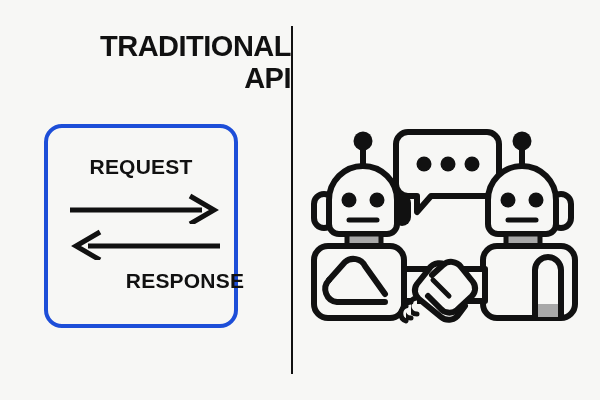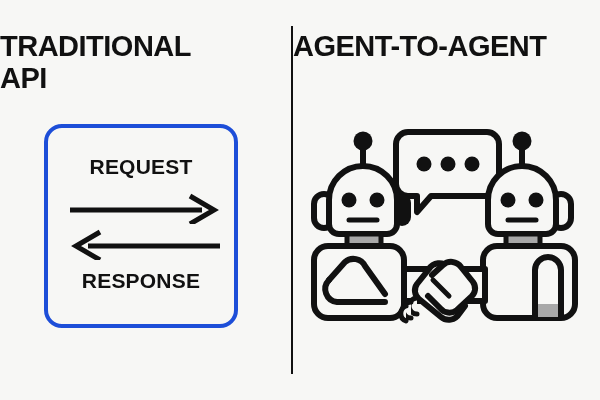--- a/index.html
+++ b/index.html
@@ -35,21 +35,21 @@
     height: 400px;
   }
   .panel-left  { left: 0;     width: 291px; }
   .panel-right { left: 293px; width: 307px; }
 
   
   .heading {
     position: absolute;
     left: 0;
     width: 100%;
-    text-align: left;
+    text-align: right;
     font-weight: 700;
     letter-spacing: -0.5px;
     line-height: 1.12;
     color: #111111;
     white-space: pre-line;
   }
   .heading-left {
     top: 30px;
     font-size: 29px;
   }
@@ -74,21 +74,21 @@
     position: absolute;
     left: 0;
     width: 100%;
     text-align: center;
     font-size: 21px;
     font-weight: 700;
     letter-spacing: 0.2px;
     color: #111111;
   }
   .api-label-request  { top: 27px; }
-  .api-label-response { top: 141px; }
+  .api-label-response { top: 141px; padding-left: 44px; }
 
   .arrow-svg {
     position: absolute;
     left: 20px;
     width: 154px;
     height: 34px;
   }
   .arrow-request  { top: 62px; }
   .arrow-response { top: 98px; }
 
@@ -126,21 +126,20 @@
       </svg>
 
       <div class="api-label api-label-response">RESPONSE</div>
     </div>
   </div>
 
   <div class="divider"></div>
 
   <div class="panel panel-right">
 
-    <div class="heading heading-right">AGENT-TO-AGENT</div>
 
     <svg class="robot-scene" viewBox="0 0 280 232">
 
       <g fill="none" stroke="#111111" stroke-width="6" stroke-linecap="round" stroke-linejoin="round">
 
         <g>
           <path d="M101 4 H180 A12 12 0 0 1 192 16 V56 A12 12 0 0 1 180 68 H124
                    L110 84 V68 H101 A12 12 0 0 1 89 56 V16 A12 12 0 0 1 101 4 Z" fill="#f7f7f5" stroke="#111111" stroke-width="6"></path>
         </g>
         <g fill="#111111" stroke="none">

